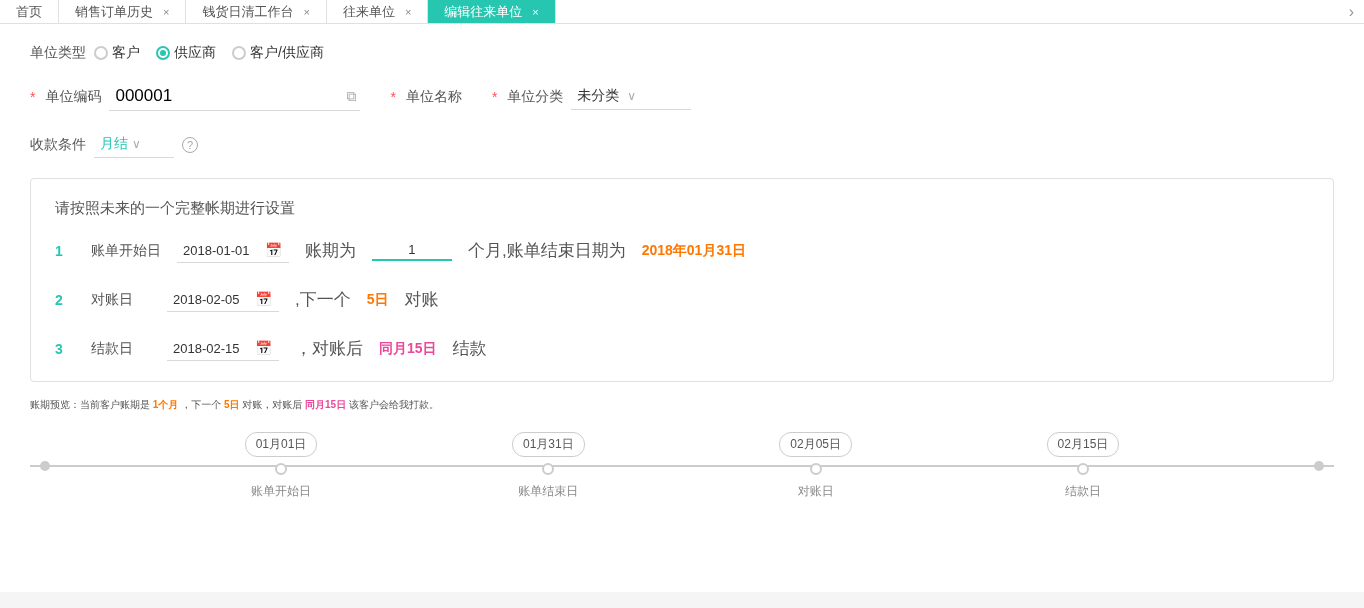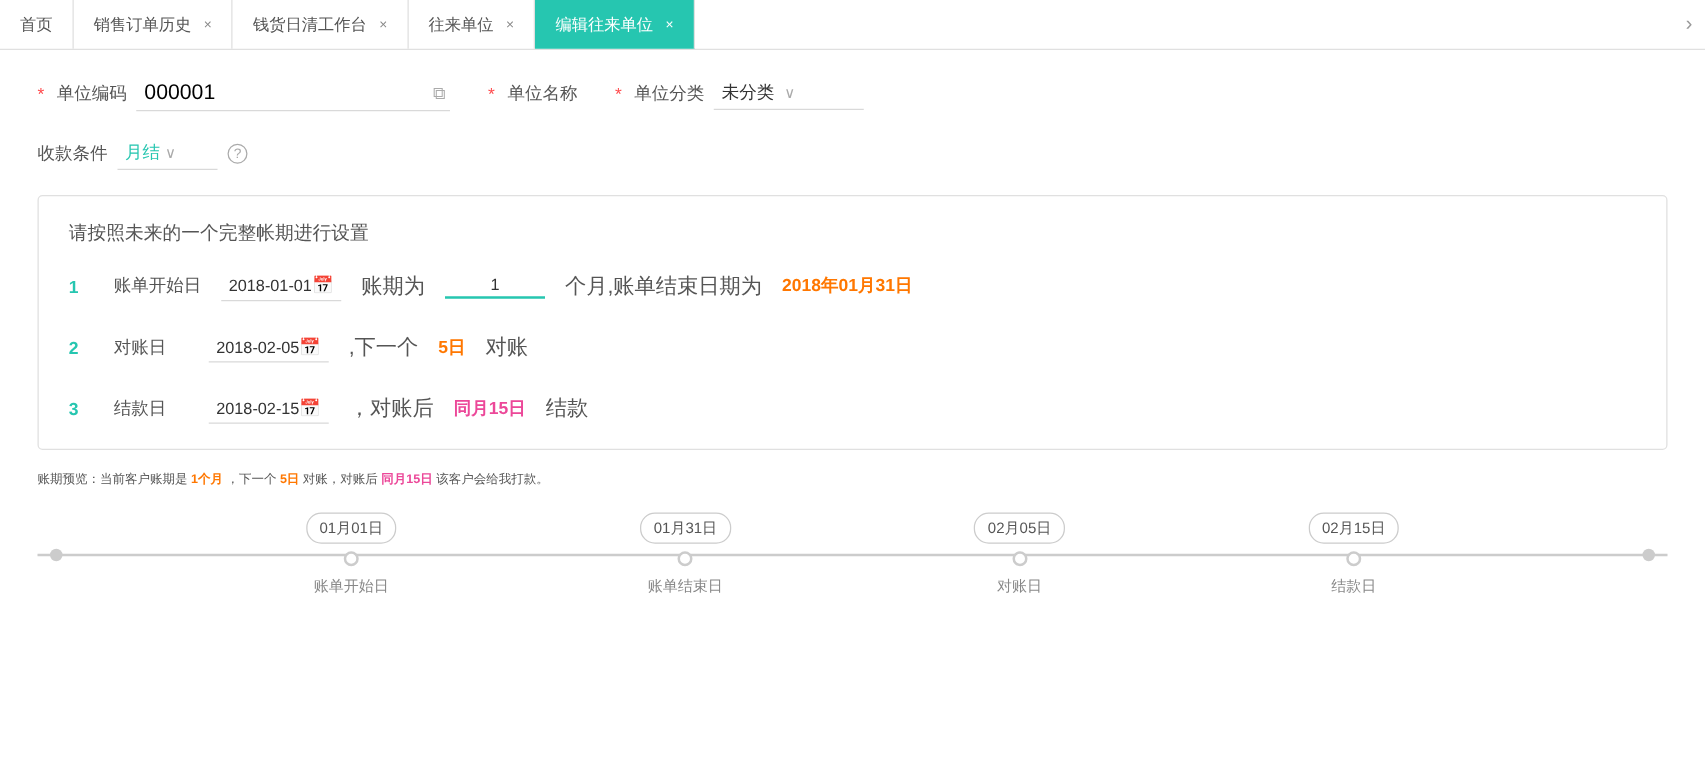--- a/index.html
+++ b/index.html
@@ -4,21 +4,21 @@
   <style>
     * { box-sizing: border-box; margin: 0; padding: 0; }
     body { font-family: "Microsoft YaHei", "PingFang SC", sans-serif; font-size: 14px; color: #333; background: #f5f5f5; overflow: hidden; }
 
     
     .tab-bar {
       display: flex;
       align-items: stretch;
       background: #fff;
       border-bottom: 1px solid #e0e0e0;
-      height: 40px;
+      height: 24px;
       padding-left: 0;
     }
     .tab-item {
       display: flex;
       align-items: center;
       padding: 0 16px;
       cursor: pointer;
       font-size: 13px;
       color: #555;
       border-right: 1px solid #e0e0e0;
@@ -203,21 +203,21 @@
       flex-shrink: 0;
     }
     .period-row-label {
       color: #555;
       white-space: nowrap;
       min-width: 60px;
     }
     .date-with-icon {
       display: flex;
       align-items: center;
-      gap: 0;
+      gap: 16px;
       border-bottom: 1px solid #d9d9d9;
       padding: 4px 6px;
     }
     .date-with-icon span.date-val { font-size: 13px; color: #333; }
     .cal-icon { color: #26c6b0; font-size: 14px; cursor: pointer; }
     .period-text { color: #555; font-size: 17px; }
     .period-input {
       border: none;
       border-bottom: 2px solid #26c6b0;
       outline: none;
@@ -311,20 +311,39 @@
   </div>
   <div class="tab-item active">
     <span>编辑往来单位</span>
     <span class="close-btn">×</span>
   </div>
   <div class="tab-expand">›</div>
 </div>
 
 <div class="main-content">
 
+  <div class="form-row">
+    <div class="form-group">
+      <span class="form-label">单位类型</span>
+      <div class="radio-group">
+        <div class="radio-item">
+          <div class="radio-circle"></div>
+          <span>客户</span>
+        </div>
+        <div class="radio-item">
+          <div class="radio-circle checked"></div>
+          <span>供应商</span>
+        </div>
+        <div class="radio-item">
+          <div class="radio-circle"></div>
+          <span>客户/供应商</span>
+        </div>
+      </div>
+    </div>
+  </div>
 
   <div class="form-row">
     <div class="form-group">
       <span class="required-star">*</span>
       <span class="form-label">单位编码</span>
       <div class="input-with-icon">
         <input type="text" class="" style="border: none; outline: none; font-size: 17px; padding: 4px 6px; background: transparent; min-width: 120px;" value="000001">
         <span class="input-icon">⧉</span>
       </div>
     </div>

